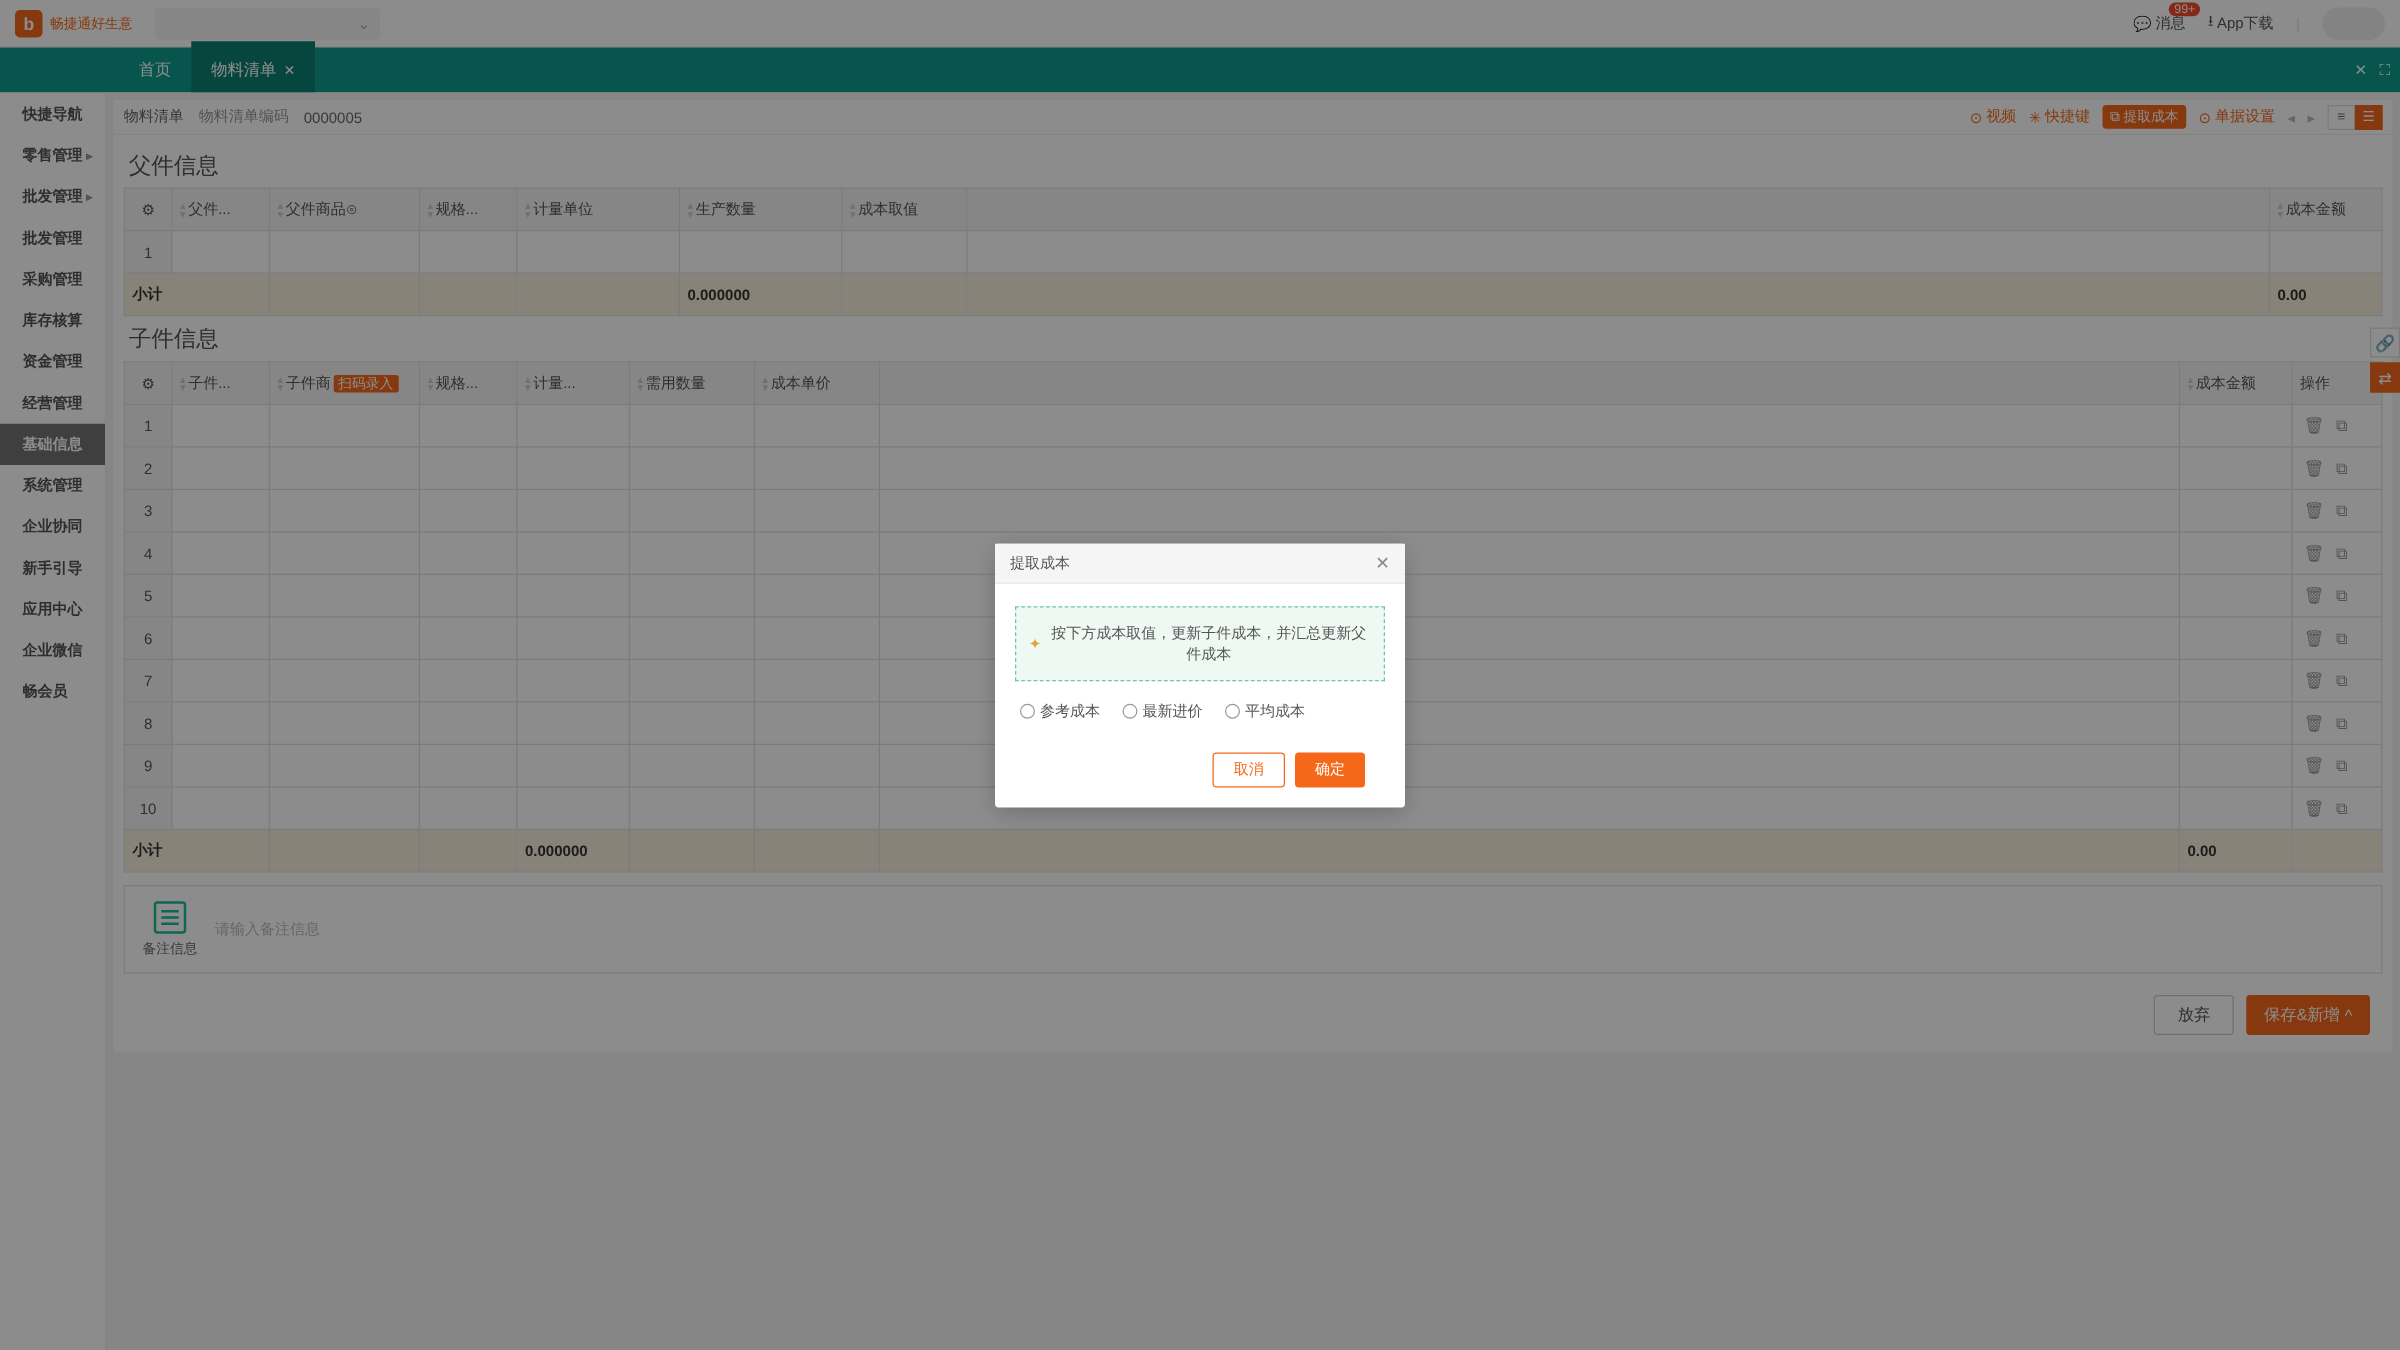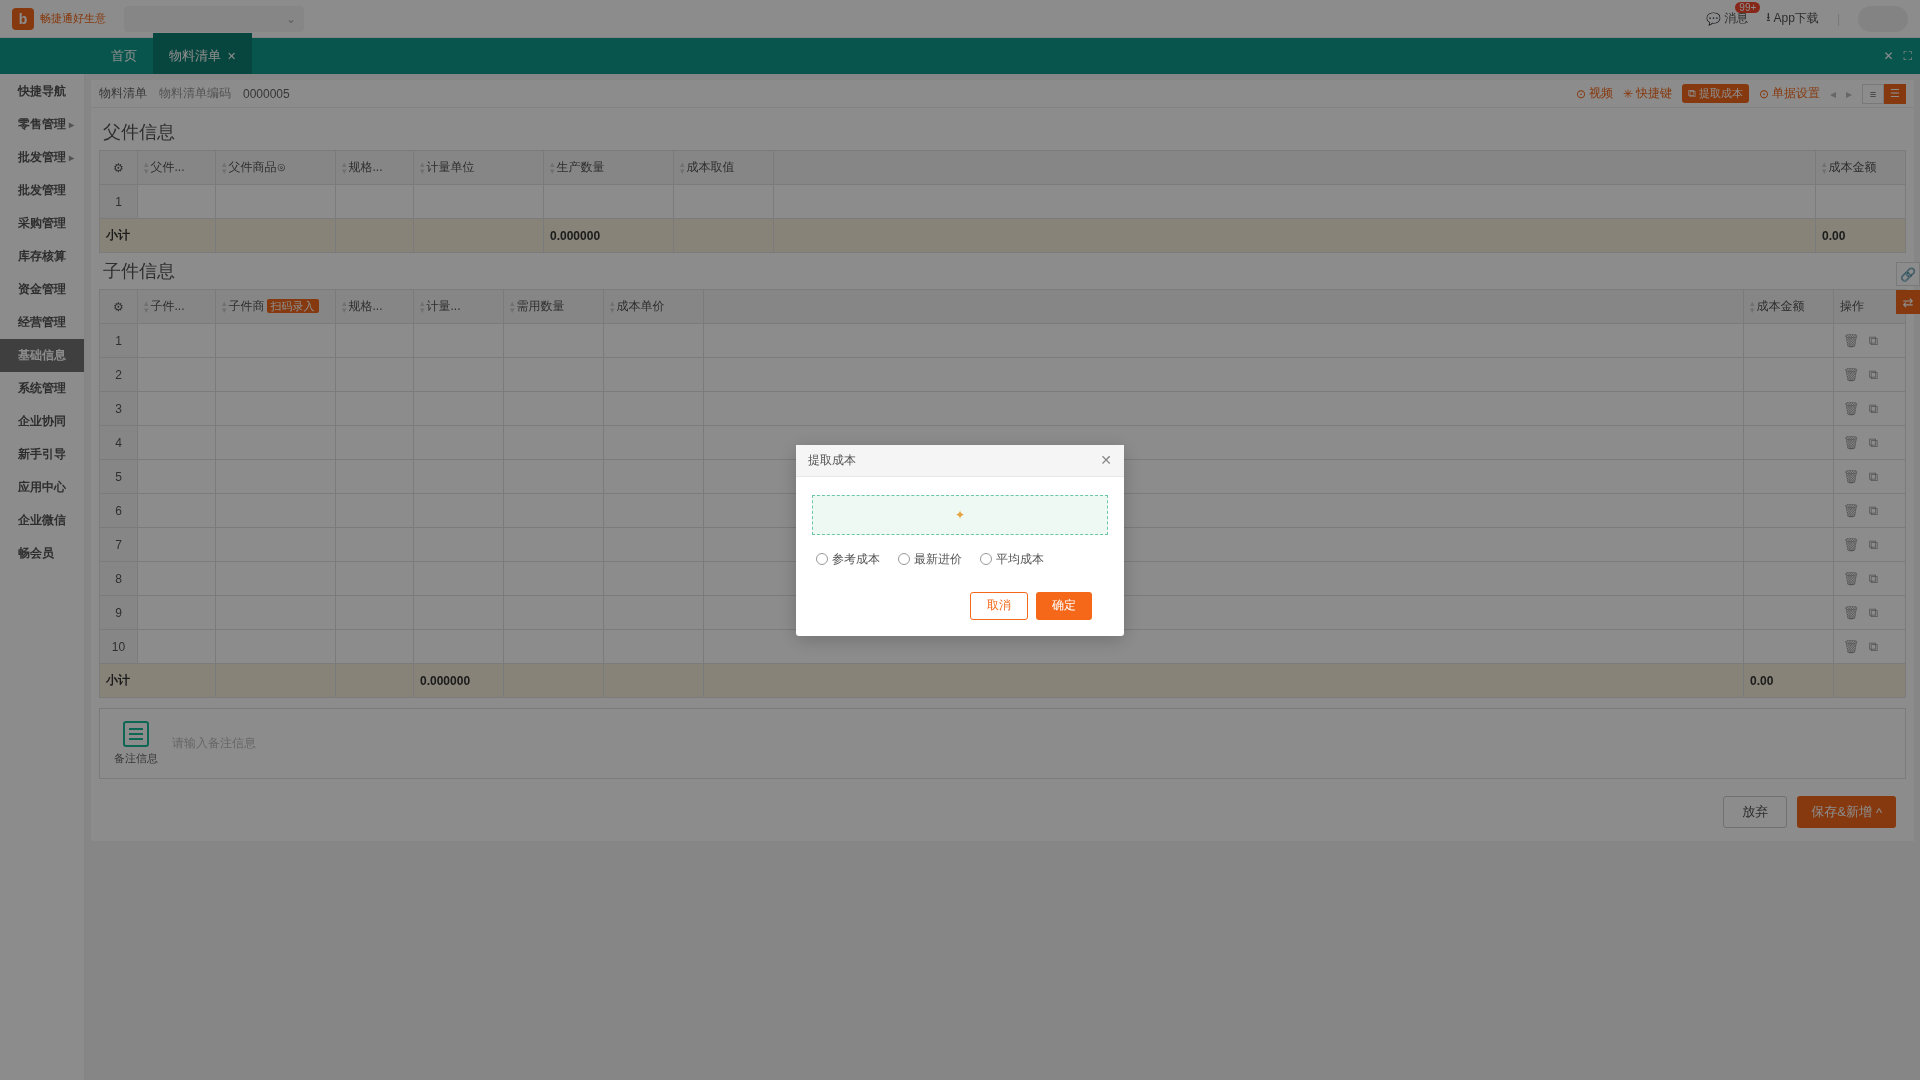--- a/index.html
+++ b/index.html
@@ -485,20 +485,21 @@
 
 <div class="modal-backdrop">
   <div class="modal">
     <div class="modal-header">
       <span>提取成本</span>
       <span class="modal-close">✕</span>
     </div>
     <div class="modal-body">
       <div class="info-box">
         <span style="color:#e6a23c">✦</span>
+        <span>按下方成本取值，更新子件成本，并汇总更新父件成本</span>
       </div>
       <div class="radio-row" id="radio-row">
           <label class="radio-item">
     <span class="radio-circle"></span>
     <span>参考成本</span>
   </label>
           <label class="radio-item">
     <span class="radio-circle"></span>
     <span>最新进价</span>
   </label>

